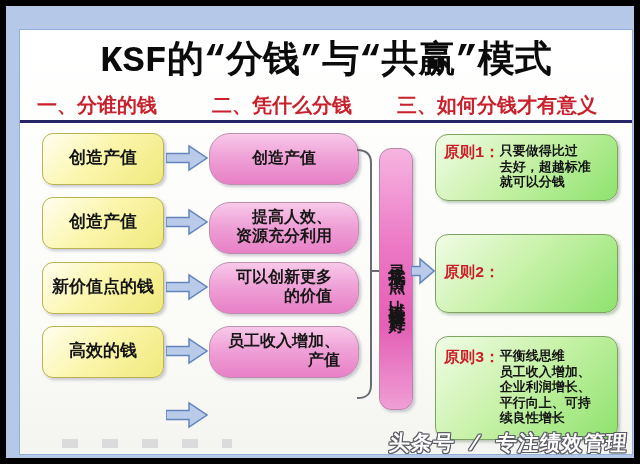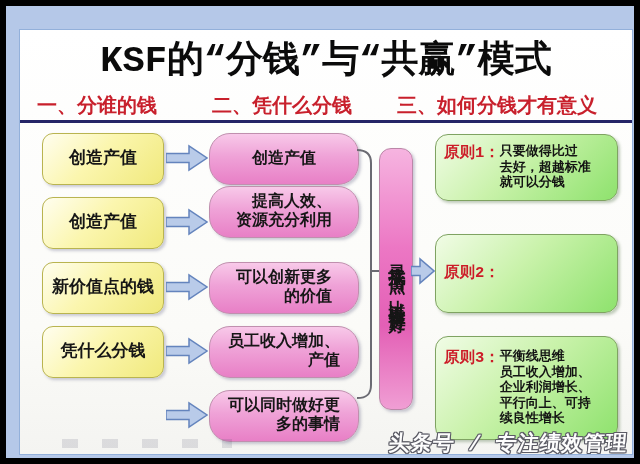--- a/index.html
+++ b/index.html
@@ -89,42 +89,40 @@
     <div class="ybox" style="top:103px">创造产值</div>
     <svg class="arrow1" style="top:114px" viewBox="0 0 42 28">
         <polygon points="0,9.5 23,9.5 23,2 41,14 23,26 23,18.5 0,18.5" fill="#b9cbe9" stroke="#6484bd" stroke-width="1.5"></polygon>
       </svg>
     <div class="pbox" style="top:103px">创造产值</div>
 
     <div class="ybox" style="top:167px">创造产值</div>
     <svg class="arrow1" style="top:178px" viewBox="0 0 42 28">
         <polygon points="0,9.5 23,9.5 23,2 41,14 23,26 23,18.5 0,18.5" fill="#b9cbe9" stroke="#6484bd" stroke-width="1.5"></polygon>
       </svg>
-    <div class="pbox" style="top:156px">提高人效、
+    <div class="pbox" style="top:172px">提高人效、
 资源充分利用</div>
 
     <div class="ybox" style="top:232px">新价值点的钱</div>
     <svg class="arrow1" style="top:243px" viewBox="0 0 42 28">
         <polygon points="0,9.5 23,9.5 23,2 41,14 23,26 23,18.5 0,18.5" fill="#b9cbe9" stroke="#6484bd" stroke-width="1.5"></polygon>
       </svg>
     <div class="pbox" style="top:232px">可以创新更多
 的价值</div>
 
-    <div class="ybox" style="top:296px">凭什么分钱</div>
+    <div class="ybox" style="top:296px">高效的钱</div>
     <svg class="arrow1" style="top:307px" viewBox="0 0 42 28">
         <polygon points="0,9.5 23,9.5 23,2 41,14 23,26 23,18.5 0,18.5" fill="#b9cbe9" stroke="#6484bd" stroke-width="1.5"></polygon>
       </svg>
     <div class="pbox" style="top:296px">员工收入增加、
 产值</div>
 
     <svg class="arrow1" style="top:371px" viewBox="0 0 42 28">
         <polygon points="0,9.5 23,9.5 23,2 41,14 23,26 23,18.5 0,18.5" fill="#b9cbe9" stroke="#6484bd" stroke-width="1.5"></polygon>
       </svg>
-    <div class="pbox" style="top:360px">可以同时做好更
-多的事情</div>
 
     <svg class="bracket" viewBox="0 0 612 424">
       <path d="M337 120 C347 120 351 125 351 133 L351 355 C351 364 347 368 337 368 M351 241 L359 241" fill="none" stroke="#6a6a72" stroke-width="2"></path>
     </svg>
 
     <div class="vbar">
       <span>寻找平衡点，比过去做得更好</span>
     </div>
 
     <svg class="arrow2" viewBox="0 0 24 28">

